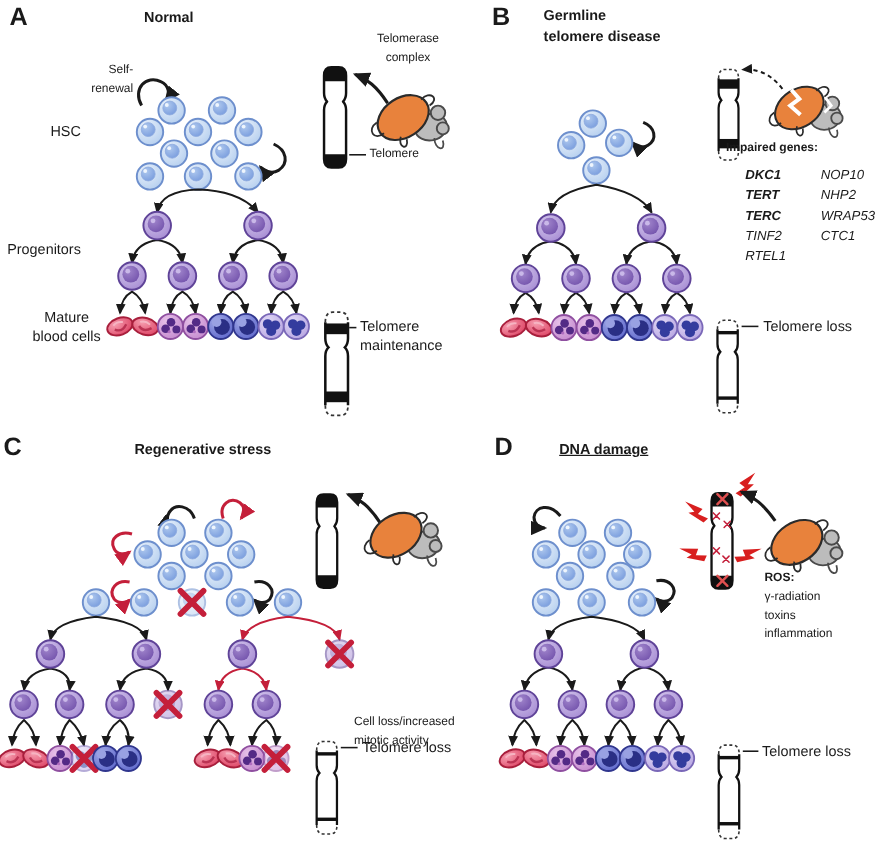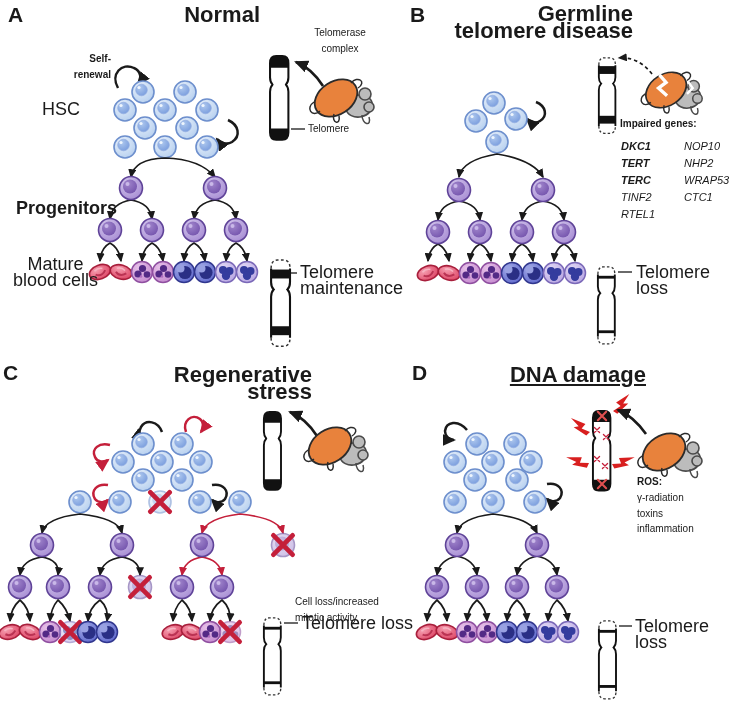--- a/index.html
+++ b/index.html
@@ -1,24 +1,24 @@
 <!DOCTYPE html>
 <html><head>
 <meta charset="utf-8">
 <style>
   html,body{margin:0;padding:0;background:#fff;}
   #fig{position:relative;width:743px;height:702px;background:#fff;overflow:hidden;
        font-family:"Liberation Sans","DejaVu Sans",sans-serif;color:#1a1a1a;}
   .abs{position:absolute;}
   .letter{font-size:21px;font-weight:bold;}
-  .title{font-size:22px;font-weight:bold;text-align:right;white-space:pre-line;line-height:17px;}
-  .lbl{font-size:18px;line-height:15.5px;white-space:pre-line;}
+  .title{font-size:12px;font-weight:bold;text-align:left;white-space:pre-line;line-height:17px;}
+  .lbl{font-size:12px;line-height:15.5px;white-space:pre-line;}
   .lbl-sm{font-size:10px;line-height:15.5px;white-space:pre-line;}
   .bold{font-weight:bold;}
-  .right{text-align:right;font-weight:bold;}
+  .right{text-align:right;}
   .center{text-align:center;}
   .gene{font-size:11px;font-style:italic;line-height:17px;}
   .gene.b{font-weight:bold;}
   svg{position:absolute;left:0;top:0;}
 </style>
 </head>
 <body>
 
 <div id="fig">
 
@@ -363,33 +363,33 @@
   <use href="#chrL" transform="translate(597,619) scale(0.95)"></use>
   <line x1="619" y1="626" x2="632" y2="626" stroke="#1a1a1a" stroke-width="1.3"></line>
 </g>
 </svg>
 
 <div class="abs letter" style="left:8px;top:3px;">A</div>
 <div class="abs title" style="left:120px;top:6px;width:140px;">Normal</div>
 <div class="abs lbl-sm right" style="left:40px;top:51px;width:71px;">Self-
 renewal</div>
 <div class="abs lbl" style="left:42px;top:102px;">HSC</div>
-<div class="abs lbl" style="left:16px;top:201px;font-weight:bold;">Progenitors</div>
+<div class="abs lbl" style="left:6px;top:201px;">Progenitors</div>
 <div class="abs lbl center" style="left:7px;top:257px;width:97px;">Mature
 blood cells</div>
 <div class="abs lbl-sm center" style="left:296px;top:25px;width:88px;">Telomerase
 complex</div>
 <div class="abs lbl-sm" style="left:308px;top:121px;">Telomere</div>
 <div class="abs lbl" style="left:300px;top:265px;">Telomere
 maintenance</div>
 
 <div class="abs letter" style="left:410px;top:3px;">B</div>
 <div class="abs title" style="left:453px;top:5px;width:180px;">Germline
 telomere disease</div>
-<div class="abs lbl-sm bold" style="left:620px;top:116px;">Impaired genes:</div>
+<div class="abs lbl-sm bold" style="left:605px;top:116px;">Impaired genes:</div>
 <div class="abs" style="left:621px;top:138px;">
   <div class="gene b">DKC1</div>
   <div class="gene b">TERT</div>
   <div class="gene b">TERC</div>
   <div class="gene">TINF2</div>
   <div class="gene">RTEL1</div>
 </div>
 <div class="abs" style="left:684px;top:138px;">
   <div class="gene">NOP10</div>
   <div class="gene">NHP2</div>

